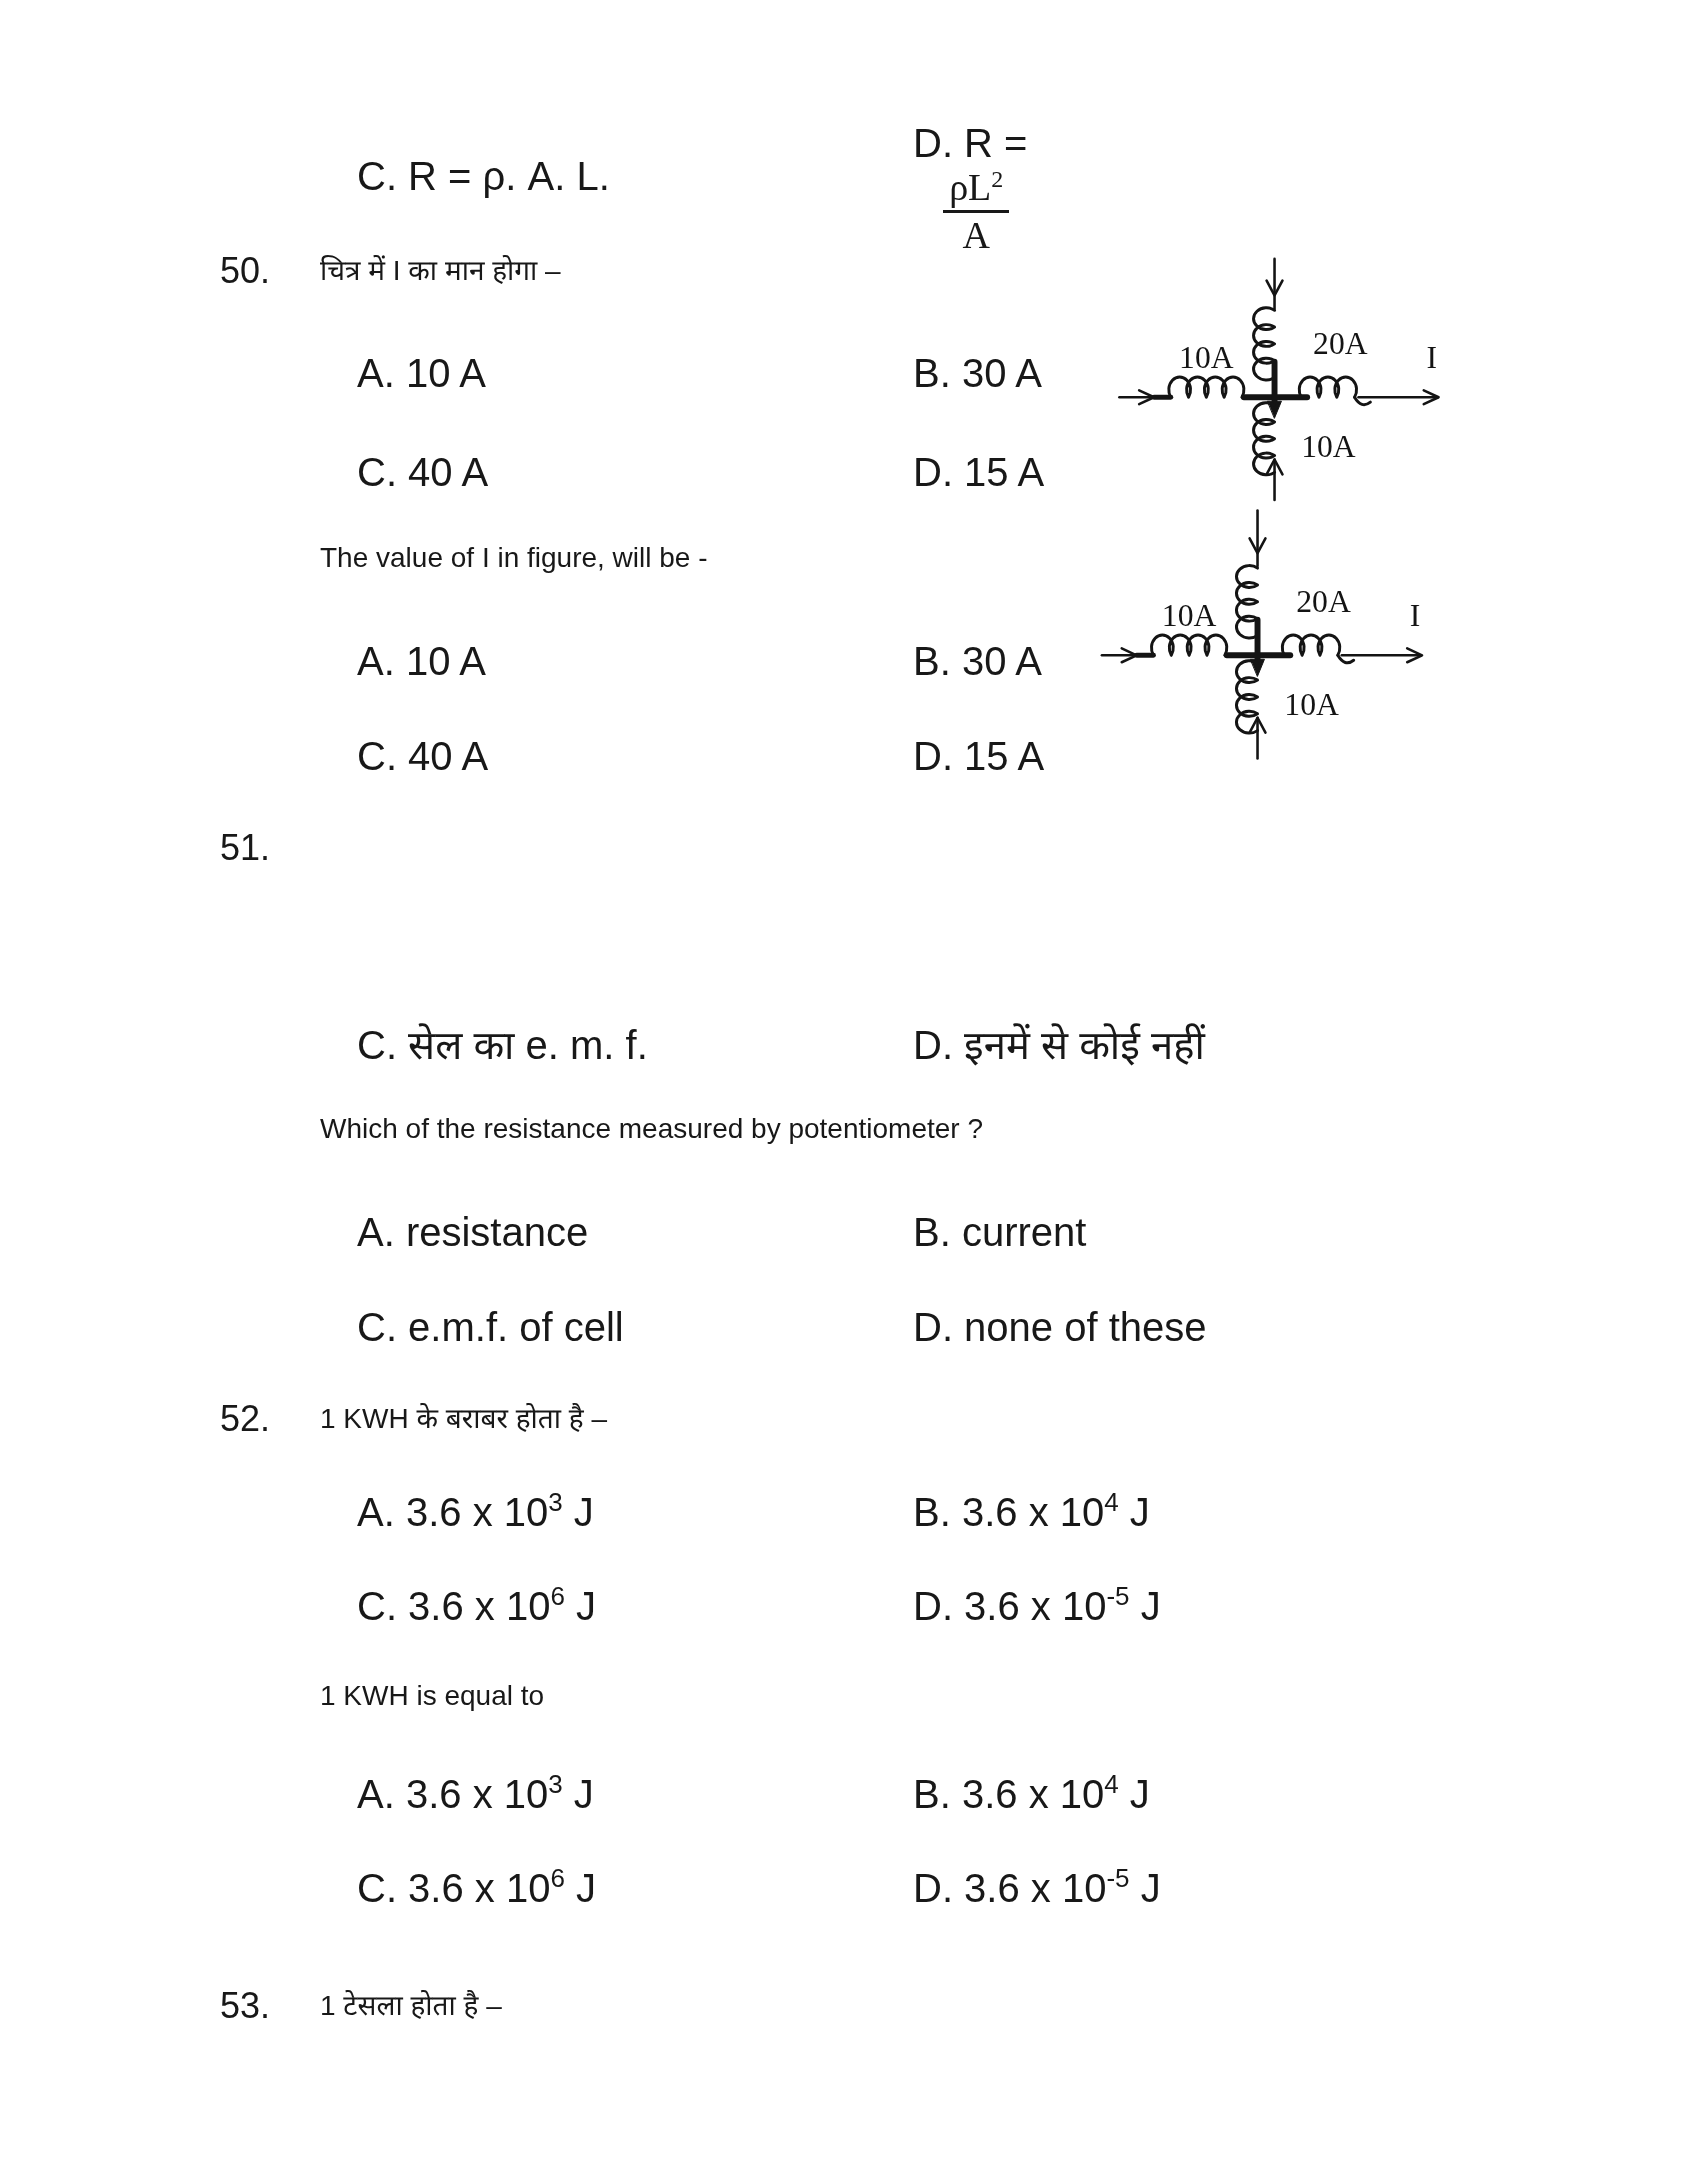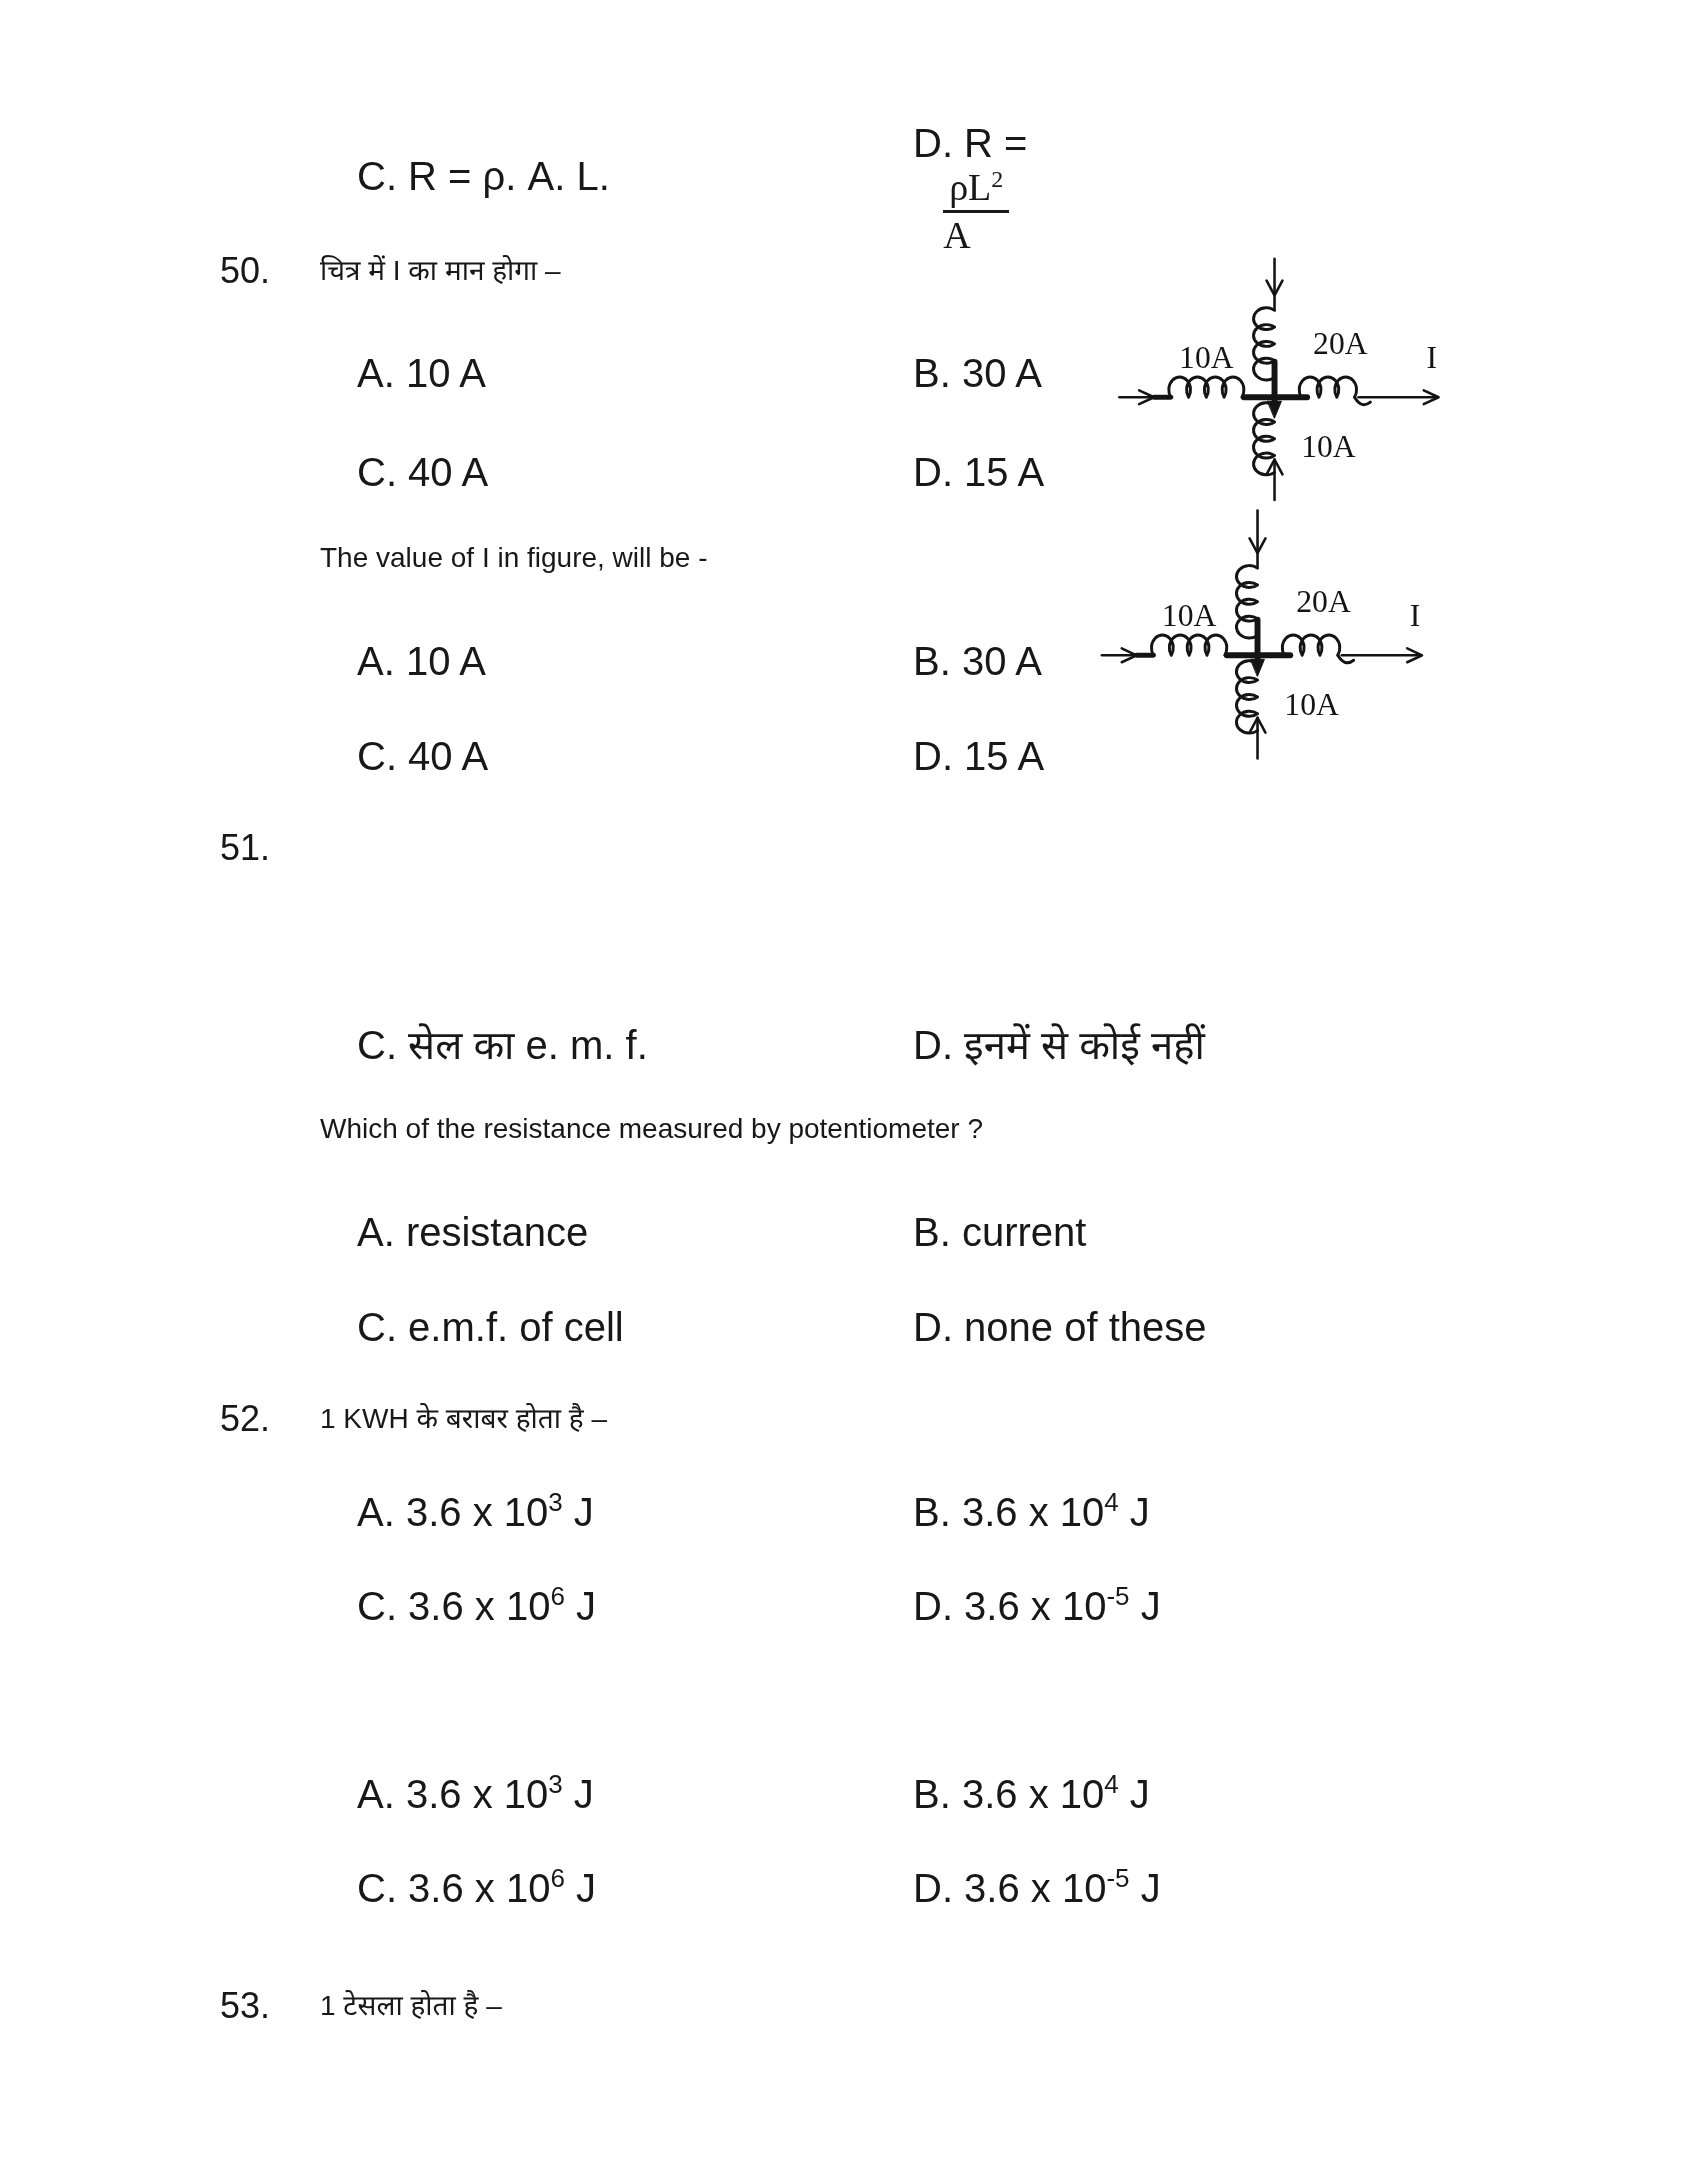--- a/index.html
+++ b/index.html
@@ -17,21 +17,21 @@
   .qt{position:absolute;left:320px;font-size:28px;}
   .ca{position:absolute;left:319px;font-size:40px;margin-left:38px;}
   .cb{position:absolute;left:913px;font-size:40px;}
   .sp{font-size:26px;position:relative;top:-15px;letter-spacing:0;}
   .formula-row{
     position:absolute;display:flex;align-items:center;
     font-size:40px;
     flex-direction:column;
   }
   .frac{
-    display:inline-block;text-align:left;
+    display:inline-block;text-align:center;
     font-family:"Liberation Serif","DejaVu Serif",serif;
     font-size:38px;line-height:1.12;margin-left:12px;
   }
   .frac .num{display:block;border-bottom:3px solid #181818;padding:0 6px 1px;}
   .frac .den{display:block;padding-top:1px;}
   .sp2{font-size:24px;position:relative;top:-13px;}
   svg.circuit{position:absolute;}
   svg.circuit path{stroke:#141414;fill:none;stroke-width:3;stroke-linecap:round;stroke-linejoin:round;}
   svg.circuit path.lead{stroke-width:2.6;}
   svg.circuit path.bold{stroke-width:6;}
@@ -167,20 +167,23 @@
 
   <div class="row" style="top:1490px">
     <span class="ca"><span>A. 3.6 x 10</span><span class="sp">3</span><span> J</span></span>
     <span class="cb"><span>B. 3.6 x 10</span><span class="sp">4</span><span> J</span></span>
   </div>
   <div class="row" style="top:1584px">
     <span class="ca"><span>C. 3.6 x 10</span><span class="sp">6</span><span> J</span></span>
     <span class="cb"><span>D. 3.6 x 10</span><span class="sp">-5</span><span> J</span></span>
   </div>
 
+  <div class="row" style="top:1680px">
+    <span class="qt">1 KWH is equal to</span>
+  </div>
 
   <div class="row" style="top:1772px">
     <span class="ca"><span>A. 3.6 x 10</span><span class="sp">3</span><span> J</span></span>
     <span class="cb"><span>B. 3.6 x 10</span><span class="sp">4</span><span> J</span></span>
   </div>
   <div class="row" style="top:1866px">
     <span class="ca"><span>C. 3.6 x 10</span><span class="sp">6</span><span> J</span></span>
     <span class="cb"><span>D. 3.6 x 10</span><span class="sp">-5</span><span> J</span></span>
   </div>
 

